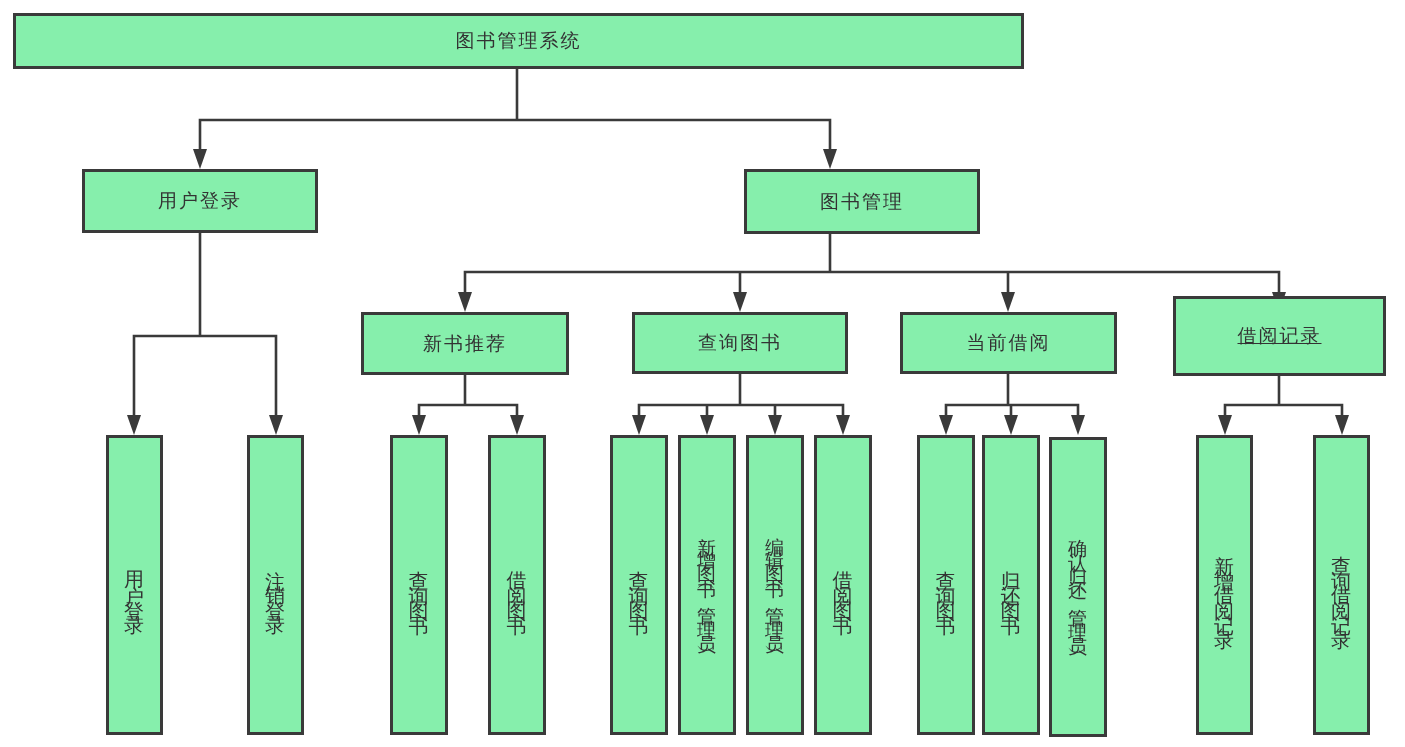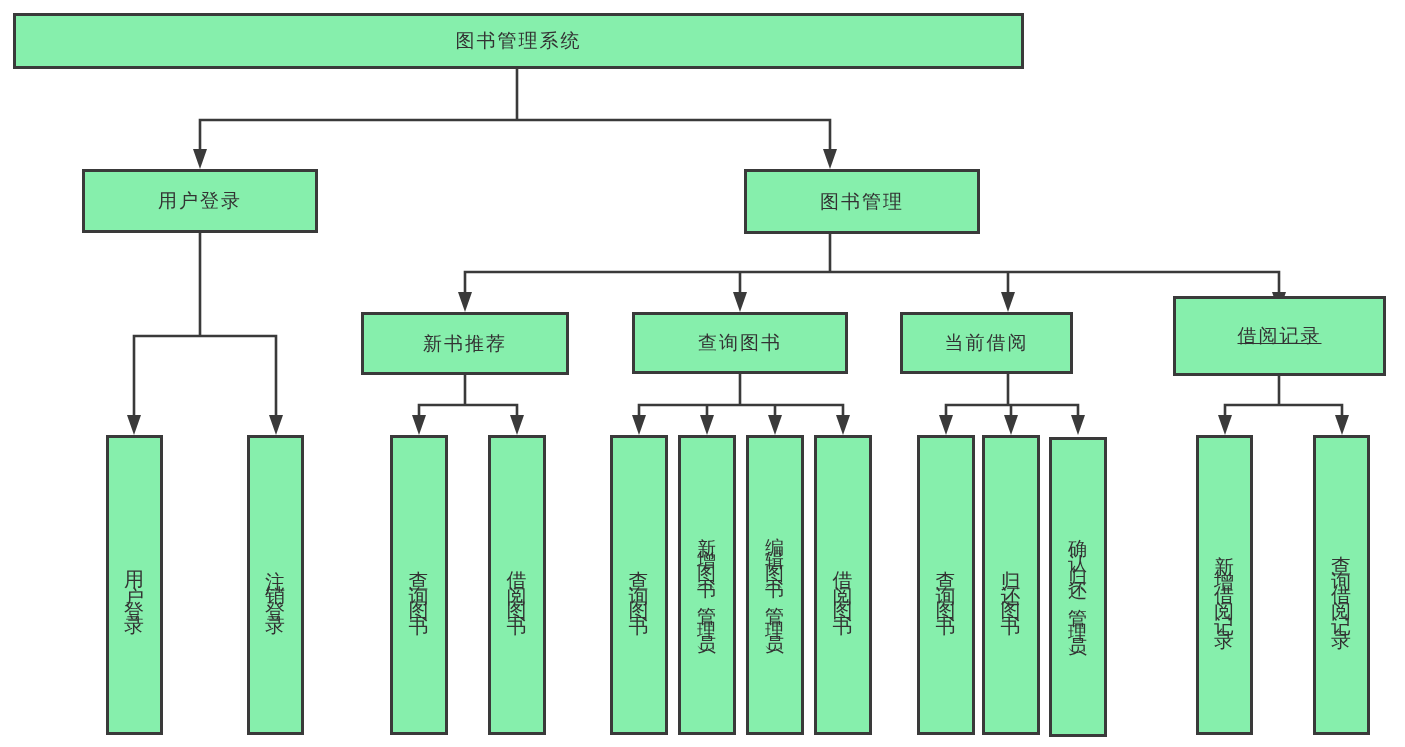--- a/index.html
+++ b/index.html
@@ -106,21 +106,21 @@
   <div class="box" style="left:744px; top:169px; width:236px; height:65px;">
     <span class="h-label">图书管理</span>
   </div>
 
   <div class="box" style="left:361px; top:312px; width:208px; height:63px;">
     <span class="h-label">新书推荐</span>
   </div>
   <div class="box" style="left:632px; top:312px; width:216px; height:62px;">
     <span class="h-label">查询图书</span>
   </div>
-  <div class="box" style="left:900px; top:312px; width:173px; height:62px;">
+  <div class="box" style="left:900px; top:312px; width:217px; height:62px;">
     <span class="h-label">当前借阅</span>
   </div>
   <div class="box" style="left:1173px; top:296px; width:213px; height:80px;text-decoration:underline;">
     <span class="h-label">借阅记录</span>
   </div>
 
   <div class="box" style="left:106px; top:435px; width:57px; height:300px;">
     <span class="v-label">用户登录</span>
   </div>
   <div class="box" style="left:247px; top:435px; width:57px; height:300px;">

